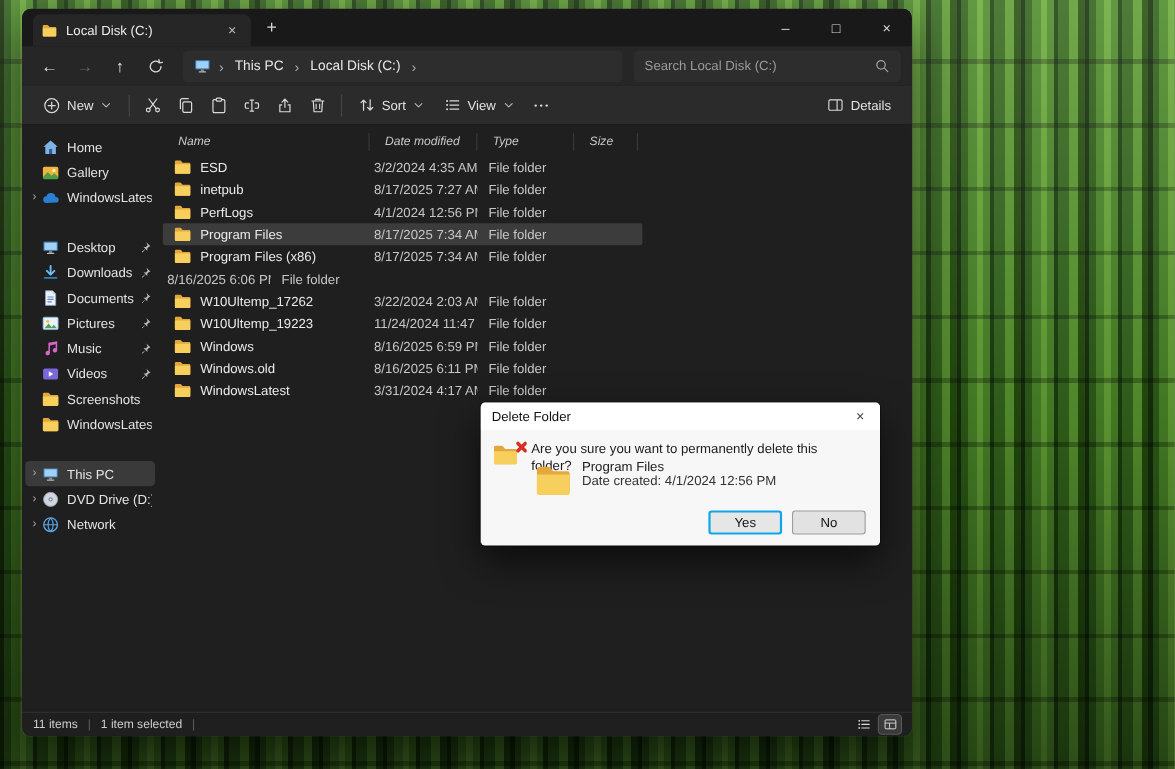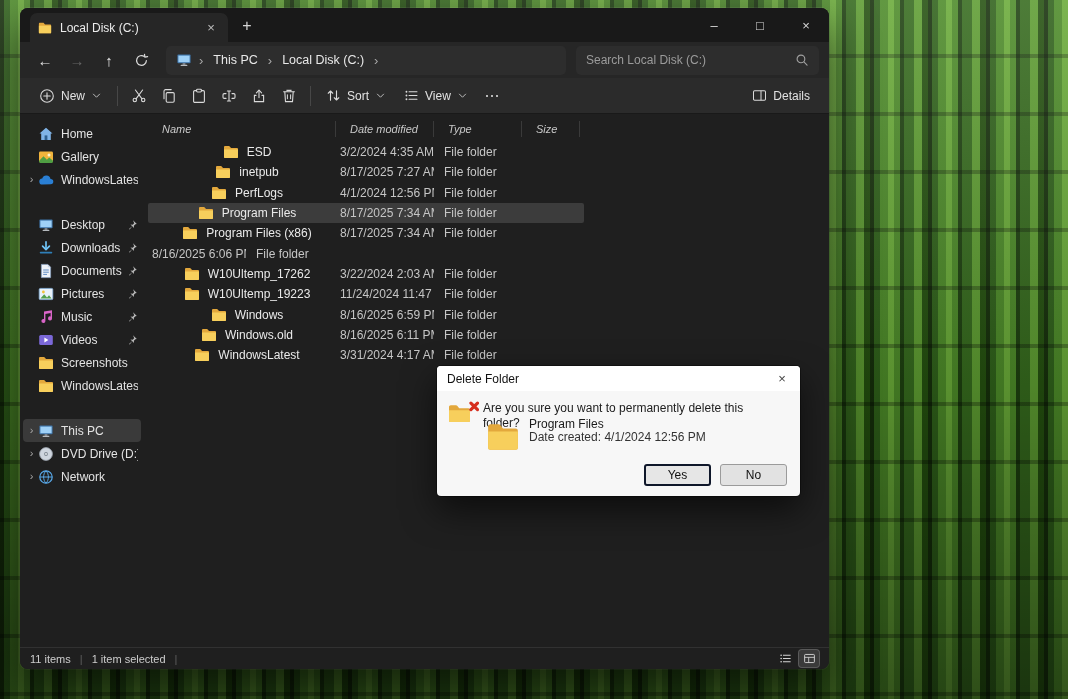--- a/index.html
+++ b/index.html
@@ -78,21 +78,21 @@
   .lhead { display:flex; height:22px; align-items:center; font-size:11px; color:#c9c9c9;font-style:italic; }
   .lhead .hc { padding-left:14px; border-right:1px solid #3a3a3a; height:16px; line-height:16px; }
   .hc.c-name { flex:0 0 188px; }
   .hc.c-date { flex:0 0 98px; }
   .hc.c-type { flex:0 0 88px; }
   .hc.c-size { flex:0 0 58px; }
   .rows { margin-top:2px; }
   .row { display:flex; align-items:center; height:20.3px; width:436px; font-size:12px; border-radius:2px; }
   .row.selected { background:#3c3c3c; }
   .cell { white-space:nowrap; overflow:hidden; }
-  .cell.c-name { flex:0 0 188px; display:flex; align-items:center; gap:8px; padding-left:10px; color:#eaeaea;justify-content:center; }
+  .cell.c-name { flex:0 0 188px; display:flex; align-items:center; gap:8px; padding-left:10px; color:#eaeaea; }
   .cell.c-date { flex:0 0 98px; color:#c6c6c6; padding-left:4px; }
   .cell.c-type { flex:0 0 88px; color:#c6c6c6; padding-left:10px; }
   .cell.c-size { flex:0 0 58px; color:#c6c6c6; }
 
   
   .statusbar { height:22px; flex:0 0 22px; border-top:1px solid #313131; background:#1f1f1f;
                display:flex; align-items:center; padding:0 10px; gap:9px; font-size:11px; color:#cdcdcd; }
   .ssep { color:#5e5e5e; }
   .s-right { margin-left:auto; display:flex; gap:4px; }
   .sviewbtn { width:20px; height:17px; display:flex; align-items:center; justify-content:center; border-radius:3px; }
@@ -109,21 +109,21 @@
                justify-content:center; color:#444; font-size:13px; }
   .dlg-warnicon { position:absolute; left:12px; top:35px; }
   .dlg-msg { position:absolute; left:46px; top:35px; width:292px; line-height:1.25; color:#202020; }
   .dlg-foldericon { position:absolute; left:48px; top:54px; }
   .dlg-name { position:absolute; left:92px; top:51px; color:#1a1a1a; }
   .dlg-detail { position:absolute; left:92px; top:64px; color:#333; }
   .dlg-buttons { position:absolute; right:13px; bottom:10px; display:flex; gap:9px; }
   .btn { width:67px; height:22px; background:#e2e2e2; border:1px solid #9b9b9b; border-radius:3px;
          display:flex; align-items:center; justify-content:center; font-size:12px; color:#111;
          font-family:inherit; }
-  .btn.default { border:2px solid #0f172a; background:#e6e6e6;text-align:center; }
+  .btn.default { border:2px solid #0ea5e9; background:#e6e6e6;text-align:center; }
 
   .ic { display:block; }
   svg.sprite { position:absolute; width:0; height:0; overflow:hidden; }
 </style>
 </head>
 <body>
 
 <svg class="sprite" xmlns="http://www.w3.org/2000/svg">
   <symbol id="i-folder" viewBox="0 0 16 16">
     <path fill="#e3a83c" d="M1 3.2c0-.7.5-1.2 1.2-1.2h3.6c.4 0 .8.2 1 .5L8 4h6a1 1 0 0 1 1 1v8a1 1 0 0 1-1 1H2a1 1 0 0 1-1-1z"></path>

